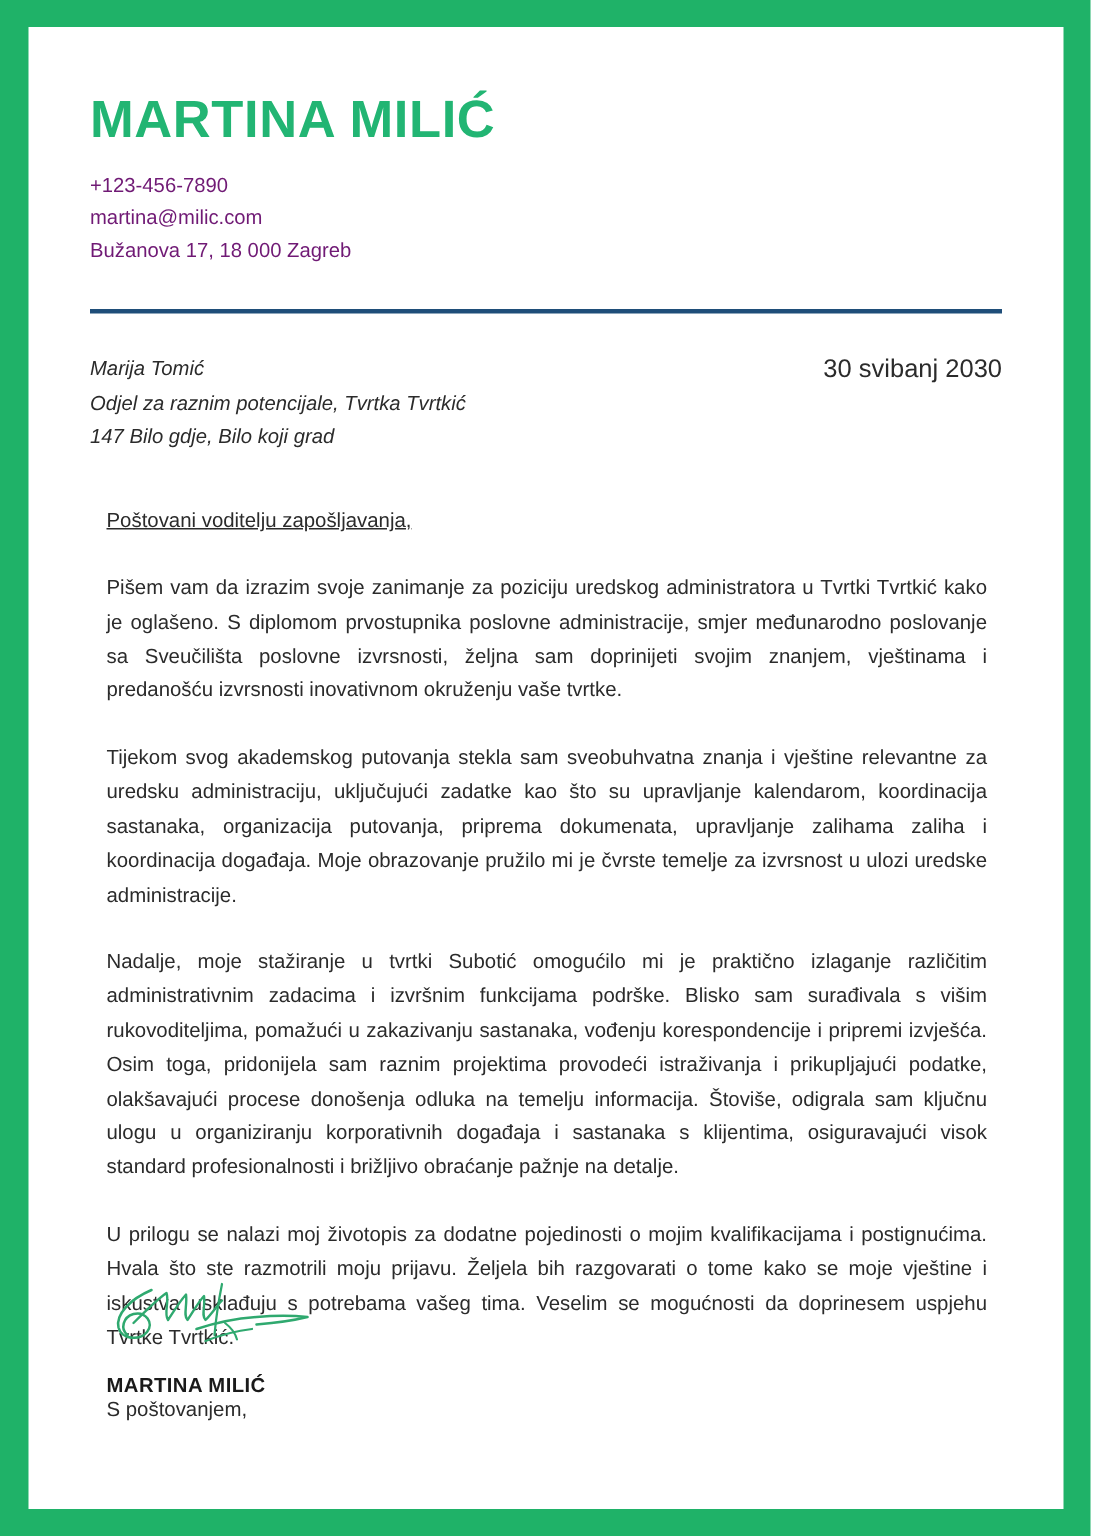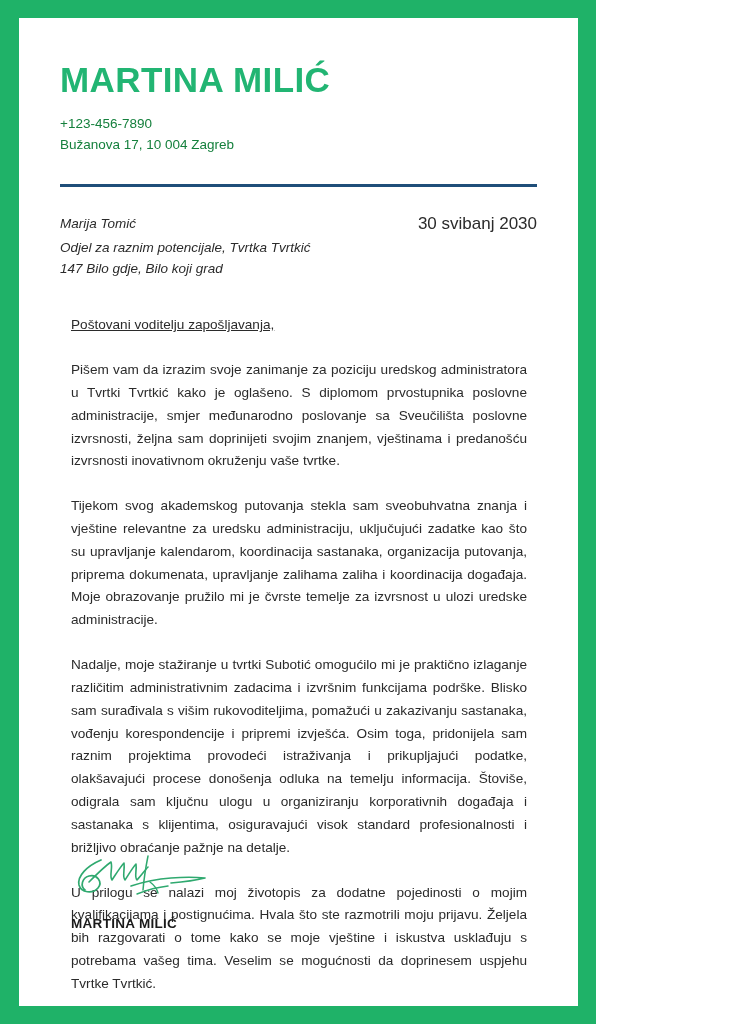--- a/index.html
+++ b/index.html
@@ -9,21 +9,21 @@
   }
   body {
     width: 731px;
     height: 1024px;
     overflow: hidden;
     font-family: "Liberation Sans", sans-serif;
   }
 
   .page {
     position: relative;
-    width: 596px;
+    width: 727px;
     height: 1024px;
     box-sizing: border-box;
     background: #1fb268;
     padding: 18px 18px 18px 19px;
   }
 
   .sheet {
     position: relative;
     width: 100%;
     height: 100%;
@@ -41,21 +41,21 @@
     font-weight: bold;
     color: #22b573;
     letter-spacing: 0.4px;
     line-height: 1.1;
     margin: 0 0 13px 0;
   }
   .contact-list {
     list-style: none;
     margin: 0;
     padding: 0;
-    color: #15803d;
+    color: #701a75;
     font-size: 13.5px;
     line-height: 1.62;
   }
 
   
   .divider {
     margin-top: 28px;
     height: 3px;
     background: #1f4e79;
     width: 100%;
@@ -130,21 +130,22 @@
 </head>
 <body>
 
 <div class="page">
   <div class="sheet">
 
     <header class="letterhead">
       <h1 class="name-title">MARTINA MILIĆ</h1>
       <ul class="contact-list">
         <li>+123-456-7890</li>
-        <li>Bužanova 17, 10 004 Zagreb</li>
+        <li>martina@milic.com</li>
+        <li>Bužanova 17, 18 000 Zagreb</li>
       </ul>
     </header>
 
     <div class="divider"></div>
 
     <div class="meta-row">
       <address class="recipient">
         <span class="recipient-name">Marija Tomić</span>
         <span class="recipient-line">Odjel za raznim potencijale, Tvrtka Tvrtkić</span>
         <span class="recipient-line">147 Bilo gdje, Bilo koji grad</span>

